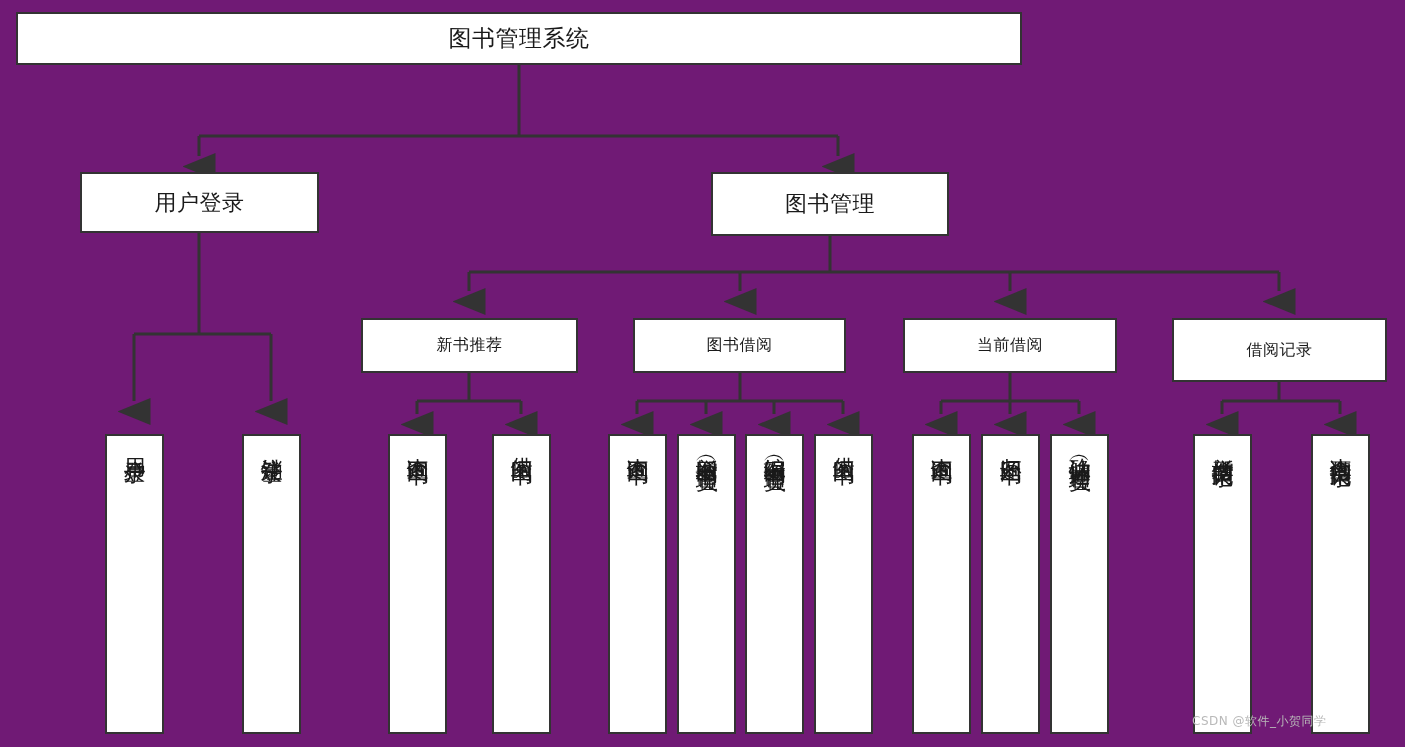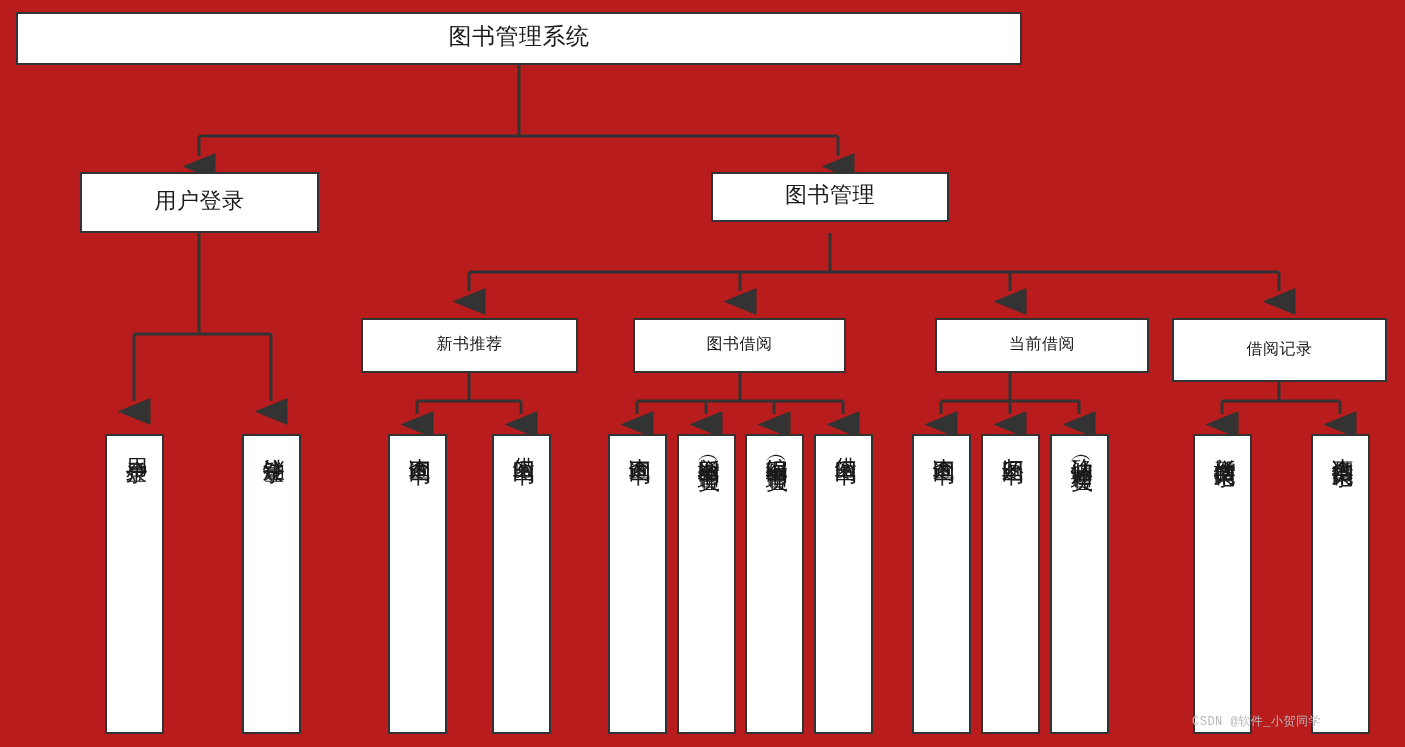--- a/index.html
+++ b/index.html
@@ -7,23 +7,22 @@
     padding: 0;
     background: #ffffff;
   }
   body {
     font-family: "DejaVu Sans", "Liberation Sans", sans-serif;
   }
   #canvas {
     position: relative;
     width: 1405px;
     height: 747px;
-    background: #b91c1c;
+    background: #701a75;
     overflow: hidden;
-    font-family: Liberation Mono, monospace;
   }
   #diagram-svg {
     position: absolute;
     left: 0;
     top: 0;
     width: 1405px;
     height: 747px;
   }
   .node-box {
     position: absolute;
@@ -123,33 +122,33 @@
   </svg>
 
   <div class="node-box node-root" style="left:16px; top:12px; width:1006px; height:53px;">
     <span class="node-label">图书管理系统</span>
   </div>
 
   <div class="node-box node-l2" style="left:80px; top:172px; width:239px; height:61px;">
     <span class="node-label">用户登录</span>
   </div>
 
-  <div class="node-box node-l2" style="left:711px; top:172px; width:238px; height:50px;">
+  <div class="node-box node-l2" style="left:711px; top:172px; width:238px; height:64px;">
     <span class="node-label">图书管理</span>
   </div>
 
   <div class="node-box node-l3" style="left:361px; top:318px; width:217px; height:55px;">
     <span class="node-label">新书推荐</span>
   </div>
 
   <div class="node-box node-l3" style="left:633px; top:318px; width:213px; height:55px;">
     <span class="node-label">图书借阅</span>
   </div>
 
-  <div class="node-box node-l3" style="left:903px; top:318px; width:214px; height:55px;margin-left:32px;">
+  <div class="node-box node-l3" style="left:903px; top:318px; width:214px; height:55px;">
     <span class="node-label">当前借阅</span>
   </div>
 
   <div class="node-box node-l3" style="left:1172px; top:318px; width:215px; height:64px;">
     <span class="node-label">借阅记录</span>
   </div>
 
   <div class="node-box node-leaf" style="left:105px; top:434px; width:59px; height:300px;">
     <span class="node-label">用户登录</span>
   </div>

